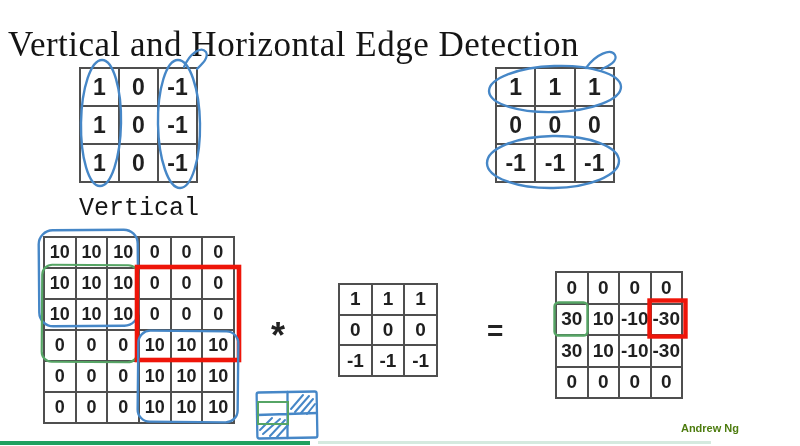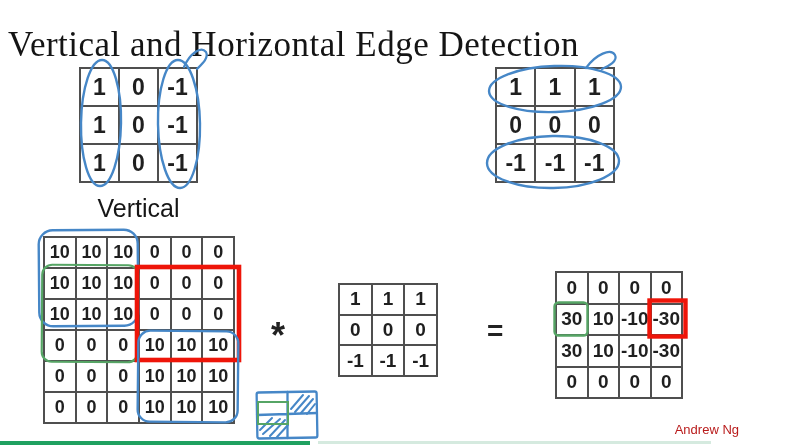--- a/index.html
+++ b/index.html
@@ -18,37 +18,37 @@
   .cols3{grid-template-columns:repeat(3,1fr);}
   .cols4{grid-template-columns:repeat(4,1fr);}
   .cols6{grid-template-columns:repeat(6,1fr);}
 
   #vfilter{left:79px;top:67px;width:119px;height:116px;font-size:23px;}
   #hfilter{left:495px;top:67px;width:120px;height:116px;font-size:23px;}
   #input6{left:43px;top:236px;width:192px;height:188px;font-size:18px;}
   #kernel{left:338px;top:283px;width:100px;height:94px;font-size:19px;}
   #output4{left:555px;top:271px;width:128px;height:128px;font-size:19px;}
 
-  .mlabel{position:absolute;text-align:center;font-family:Liberation Sans, sans-serif;
+  .mlabel{position:absolute;text-align:center;font-family:Liberation Mono, monospace;
           font-size:25px;color:#161616;}
   #vlabel{left:79px;top:194px;width:119px;}
   #hlabel{left:495px;top:195px;width:120px;}
 
   .op{position:absolute;color:#222;line-height:1;}
   #star{left:271px;top:318px;font-size:36px;font-weight:600;}
   #eq{left:487px;top:317px;font-size:28px;font-weight:600;}
 
   
   #annot{position:absolute;left:0;top:0;pointer-events:none;}
 
   
   #bar-played{position:absolute;left:0;top:441px;width:310px;height:4px;background:var(--bar-dark);}
   #bar-rest{position:absolute;left:318px;top:441px;width:393px;height:3px;background:var(--bar-light);}
 
-  #author{position:absolute;right:4px;top:422px;font-size:13px;color:#b91c1c;}
+  #author{position:absolute;right:4px;top:422px;font-size:11px;color:#4d7c0f;font-weight:bold;}
 </style>
 </head>
 <body>
 
 <div id="slide">
 
   <h1 id="title">Vertical and Horizontal Edge Detection</h1>
 
   <div id="vfilter" class="matrix cols3">
       <div class="cell">1</div>

